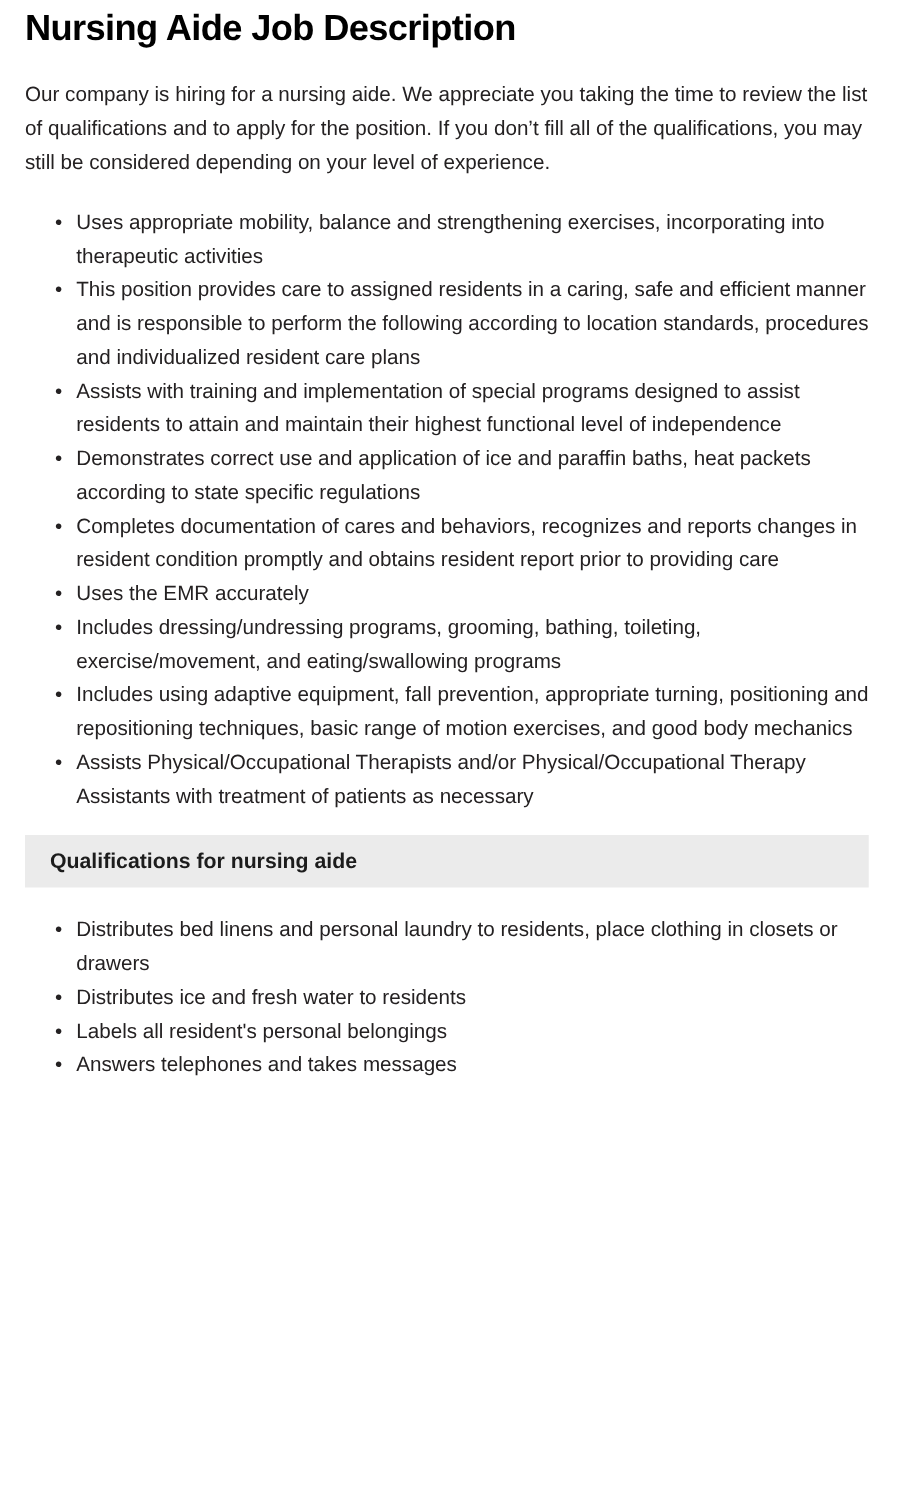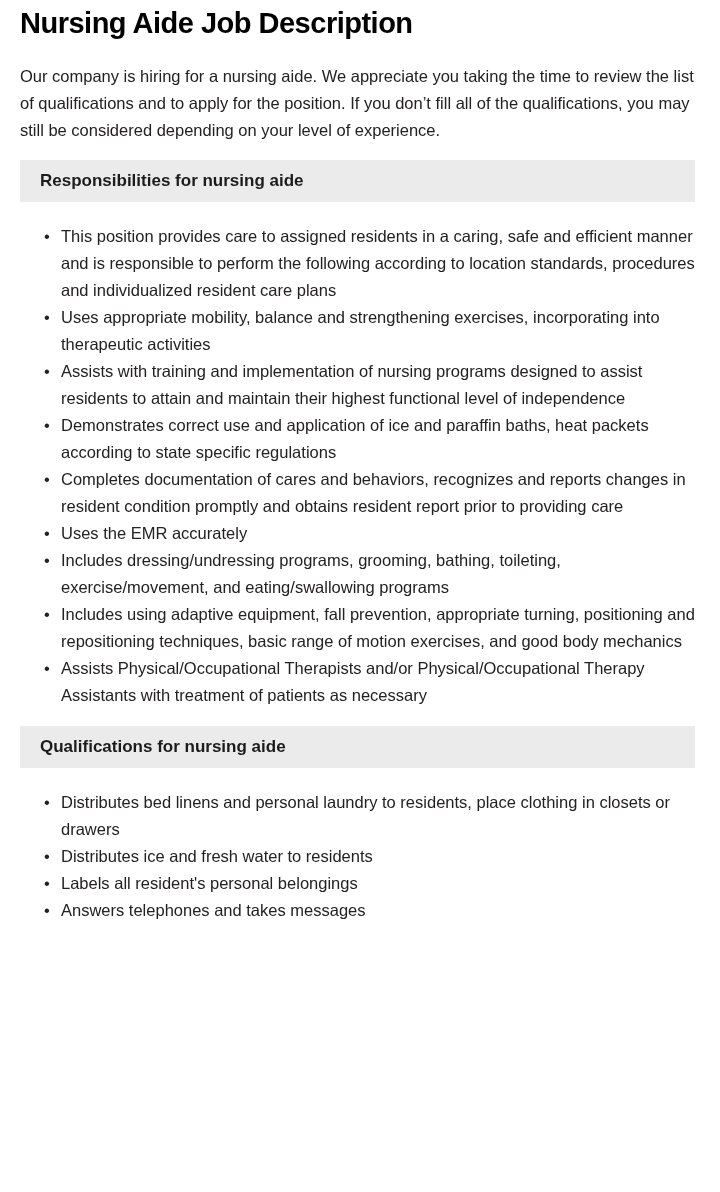--- a/index.html
+++ b/index.html
@@ -54,25 +54,24 @@
 </head>
 <body>
 
 <div class="page">
 
   <h1 class="title">Nursing Aide Job Description</h1>
 
   <p class="intro">Our company is hiring for a nursing aide. We appreciate you taking the time to review the list of qualifications and to apply for the position. If you don’t fill all of the qualifications, you may still be considered depending on your level of experience.</p>
 
   <section>
-    <div class="section-header">Responsibilities for nursing aide</div>
     <ul class="job-list">
+        <li>Uses appropriate mobility, balance and strengthening exercises, incorporating into therapeutic activities</li>
         <li>This position provides care to assigned residents in a caring, safe and efficient manner and is responsible to perform the following according to location standards, procedures and individualized resident care plans</li>
-        <li>Uses appropriate mobility, balance and strengthening exercises, incorporating into therapeutic activities</li>
-        <li>Assists with training and implementation of nursing programs designed to assist residents to attain and maintain their highest functional level of independence</li>
+        <li>Assists with training and implementation of special programs designed to assist residents to attain and maintain their highest functional level of independence</li>
         <li>Demonstrates correct use and application of ice and paraffin baths, heat packets according to state specific regulations</li>
         <li>Completes documentation of cares and behaviors, recognizes and reports changes in resident condition promptly and obtains resident report prior to providing care</li>
         <li>Uses the EMR accurately</li>
         <li>Includes dressing/undressing programs, grooming, bathing, toileting, exercise/movement, and eating/swallowing programs</li>
         <li>Includes using adaptive equipment, fall prevention, appropriate turning, positioning and repositioning techniques, basic range of motion exercises, and good body mechanics</li>
         <li>Assists Physical/Occupational Therapists and/or Physical/Occupational Therapy Assistants with treatment of patients as necessary</li>
       </ul>
   </section>
 
   <section>

